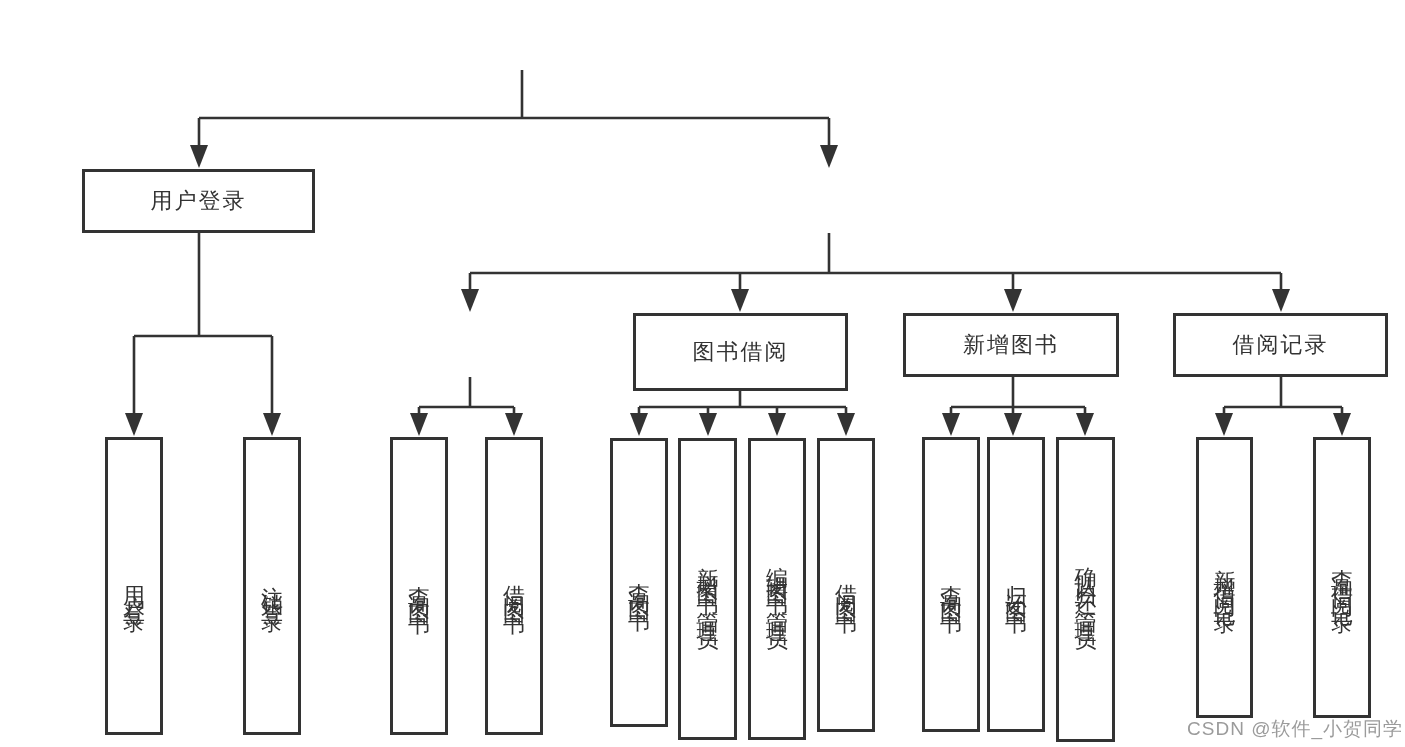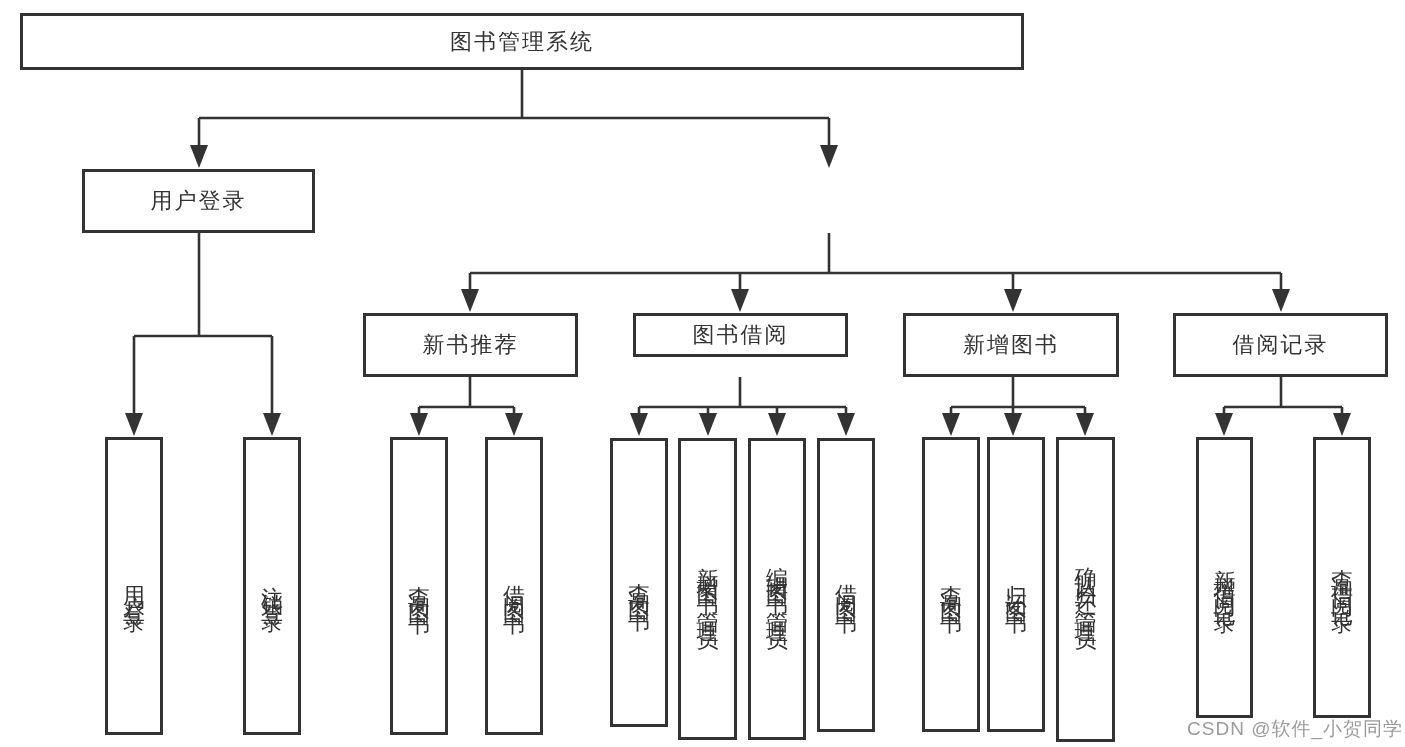--- a/index.html
+++ b/index.html
@@ -54,26 +54,24 @@
       <path d="M777 436 l-9 -23 h18 Z"></path>
       <path d="M846 436 l-9 -23 h18 Z"></path>
       <path d="M951 436 l-9 -23 h18 Z"></path>
       <path d="M1013 436 l-9 -23 h18 Z"></path>
       <path d="M1085 436 l-9 -23 h18 Z"></path>
       <path d="M1224 436 l-9 -23 h18 Z"></path>
       <path d="M1342 436 l-9 -23 h18 Z"></path>
     </g>
   </svg>
 
-  <div class="box hbox" style="left:20px;top:13px;width:1004px;height:57px;">图书管理系统</div>
 
   <div class="box hbox" style="left:82px;top:169px;width:233px;height:64px;">用户登录</div>
 
-  <div class="box hbox" style="left:363px;top:313px;width:215px;height:64px;">新书推荐</div>
-  <div class="box hbox" style="left:633px;top:313px;width:215px;height:44px;">图书借阅</div>
+  <div class="box hbox" style="left:633px;top:313px;width:215px;height:78px;">图书借阅</div>
   <div class="box hbox" style="left:903px;top:313px;width:216px;height:64px;">新增图书</div>
   <div class="box hbox" style="left:1173px;top:313px;width:215px;height:64px;">借阅记录</div>
 
   <div class="box vbox" style="left:105px;top:437px;width:58px;height:298px;">
     <span class="vtext">用户登录</span>
   </div>
   <div class="box vbox" style="left:243px;top:437px;width:58px;height:298px;">
     <span class="vtext">注销登录</span>
   </div>
 

